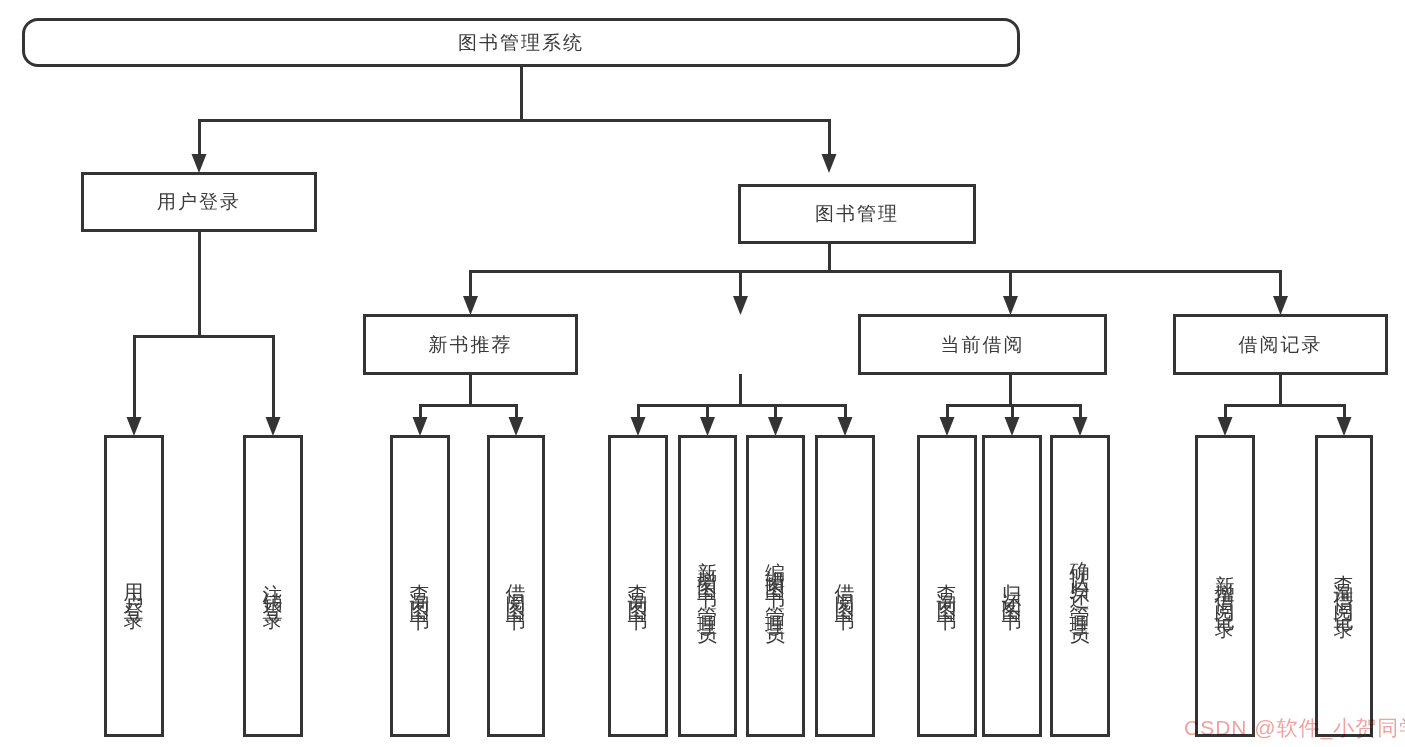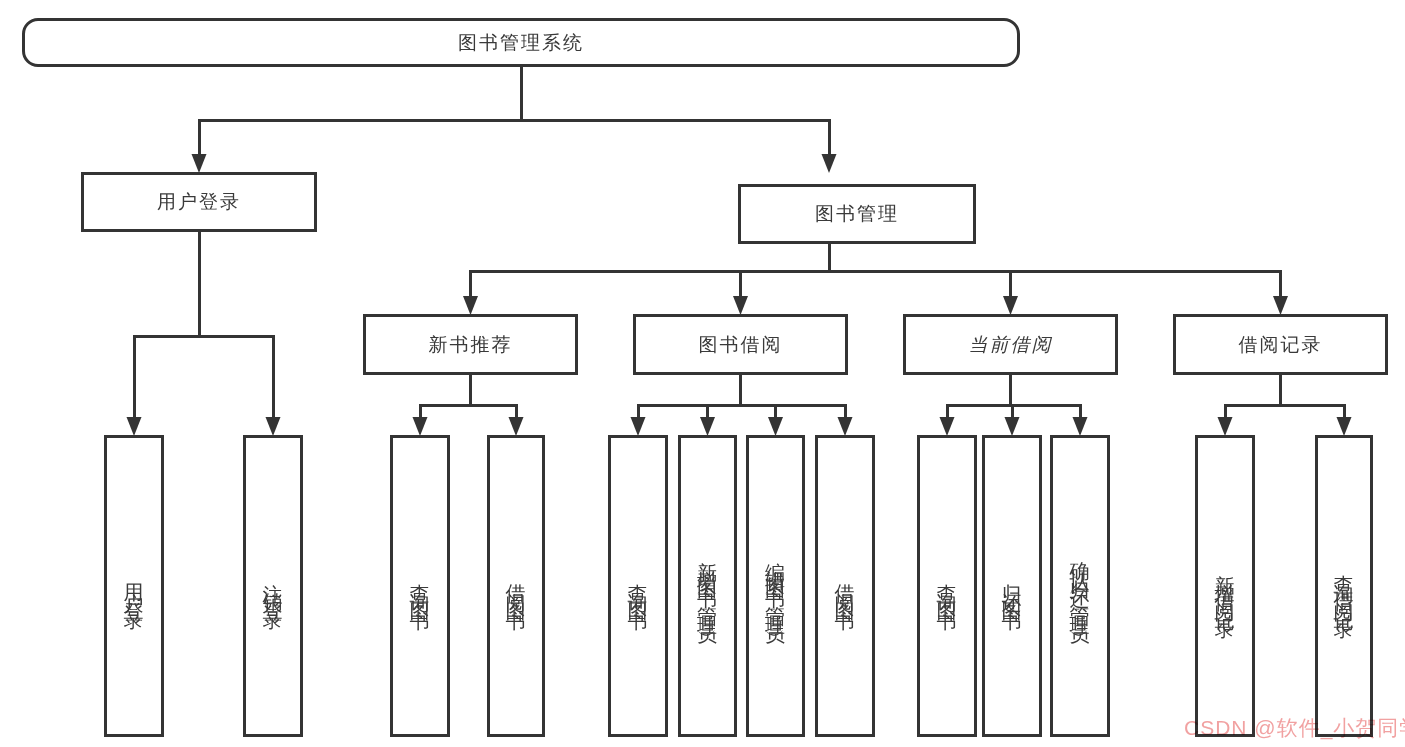--- a/index.html
+++ b/index.html
@@ -125,24 +125,21 @@
     </div>
     <div class="node horiz" style="left: 81px; top: 172px; width: 236px; height: 60px; border-color: rgb(52, 52, 52); background: rgb(255, 255, 255);">
       <span class="lbl">用户登录</span>
     </div>
     <div class="node horiz" style="left: 738px; top: 172px; width: 238px; height: 60px; border-color: rgb(52, 52, 52); background: rgb(255, 255, 255); margin-top: 12px;">
       <span class="lbl">图书管理</span>
     </div>
     <div class="node horiz" style="left: 363px; top: 314px; width: 215px; height: 61px; border-color: rgb(52, 52, 52); background: rgb(255, 255, 255); align-items: center;">
       <span class="lbl">新书推荐</span>
     </div>
-    <div class="node horiz" style="left: 633px; top: 314px; width: 215px; height: 61px; border-color: rgb(52, 52, 52); background: rgb(255, 255, 255);">
-      <span class="lbl">图书借阅</span>
-    </div>
-    <div class="node horiz" style="left: 903px; top: 314px; width: 215px; height: 61px; border-color: rgb(52, 52, 52); background: rgb(255, 255, 255); font-style: italic;">
+    <div class="node horiz" style="left: 858px; top: 314px; width: 249px; height: 61px; border-color: rgb(52, 52, 52); background: rgb(255, 255, 255);">
       <span class="lbl">当前借阅</span>
     </div>
     <div class="node horiz" style="left: 1173px; top: 314px; width: 215px; height: 61px; border-color: rgb(52, 52, 52); background: rgb(255, 255, 255); justify-content: center;">
       <span class="lbl">借阅记录</span>
     </div>
     <div class="node vert" style="left: 104px; top: 435px; width: 60px; height: 302px; border-color: rgb(52, 52, 52); background: rgb(255, 255, 255);">
       <span class="lbl">用户登录</span>
     </div>
     <div class="node vert" style="left: 243px; top: 435px; width: 60px; height: 302px; border-color: rgb(52, 52, 52); background: rgb(255, 255, 255);">
       <span class="lbl">注销登录</span>

